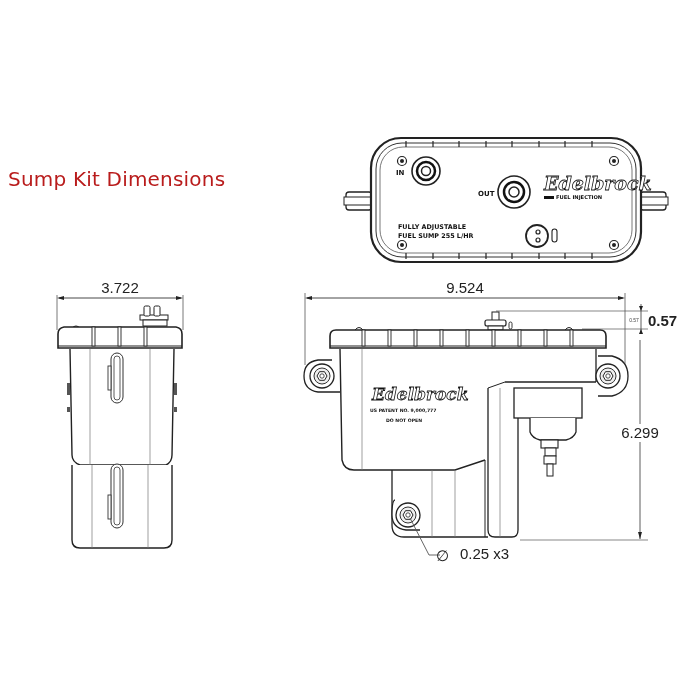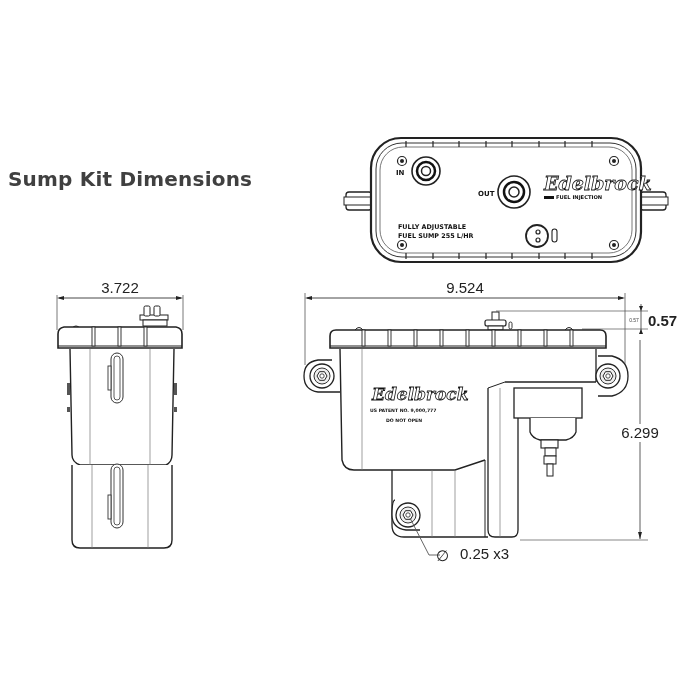--- a/index.html
+++ b/index.html
@@ -1,17 +1,17 @@
 <!DOCTYPE html>
 <html><head>
 <meta charset="utf-8">
 <style>
   html, body { margin:0; padding:0; background:#ffffff; }
   body { width:700px; height:700px; position:relative; overflow:hidden; font-family:"Liberation Sans", sans-serif; }
-  .title { position:absolute; left:8px; top:167px; font-family:"DejaVu Sans", sans-serif; font-weight:bold; font-size:20px; color:#404040; letter-spacing:0.2px; }
+  .title { position:absolute; left:8px; top:167px; font-family:"DejaVu Sans", sans-serif; font-weight:normal; font-size:20px; color:#b91c1c; letter-spacing:0.2px; }
   svg.drawing { position:absolute; left:0; top:0; }
   .dim { font-family:"Liberation Sans", sans-serif; font-size:15px; fill:#222; }
   .dim-sm { font-family:"Liberation Sans", sans-serif; font-size:5px; fill:#444; }
   .lbl { font-family:"DejaVu Sans", sans-serif; font-weight:bold; fill:#111; }
   .script { font-family:"DejaVu Serif", serif; font-style:italic; font-weight:bold; fill:#fff; stroke:#111; stroke-width:0.8; }
 </style>
 </head>
 <body>
 
 <div class="title">Sump Kit Dimensions</div>

